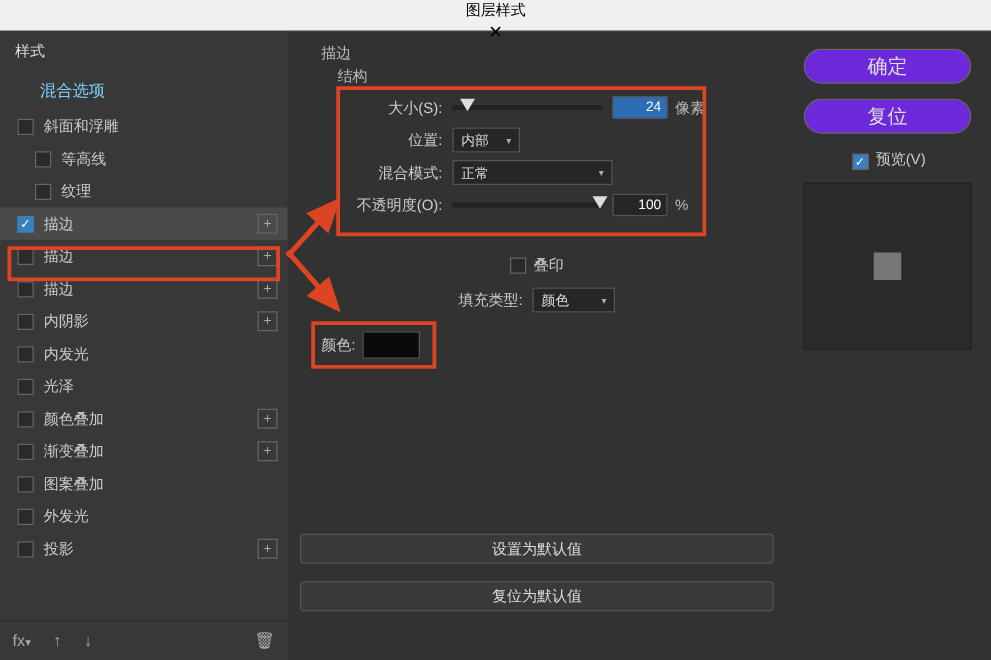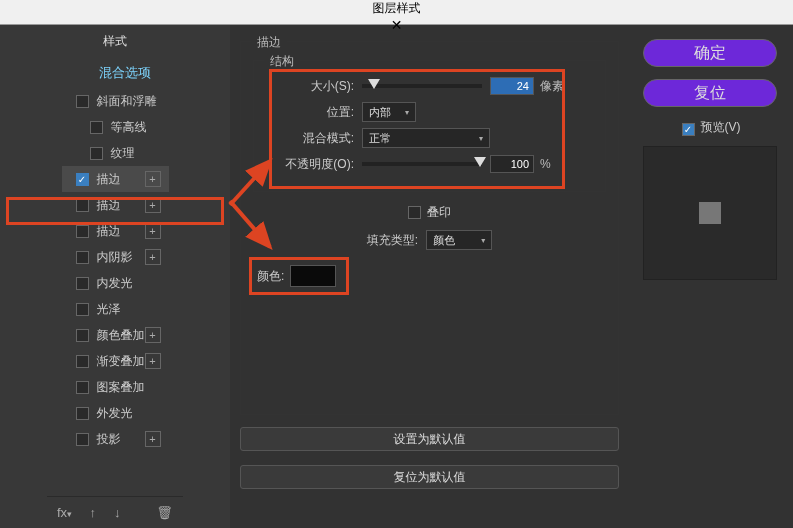--- a/index.html
+++ b/index.html
@@ -54,21 +54,21 @@
 </style>
 </head>
 <body>
 
 <div class="titlebar">
   <span class="title">图层样式</span>
   <span class="close">✕</span>
 </div>
 
 <div class="main">
-  <div class="sidebar" style="position:relative;align-items:center;">
+  <div class="sidebar" style="position:relative;">
     <div class="sidebar-header">样式</div>
     <div class="section-title">混合选项</div>
     <div class="effect-list" id="fxlist">
         <div class="effect-row">
           <div class="cbox"></div>
           <span class="label">斜面和浮雕</span>
         </div>
         <div class="effect-row indent">
           <div class="cbox"></div>
           <span class="label">等高线</span>

